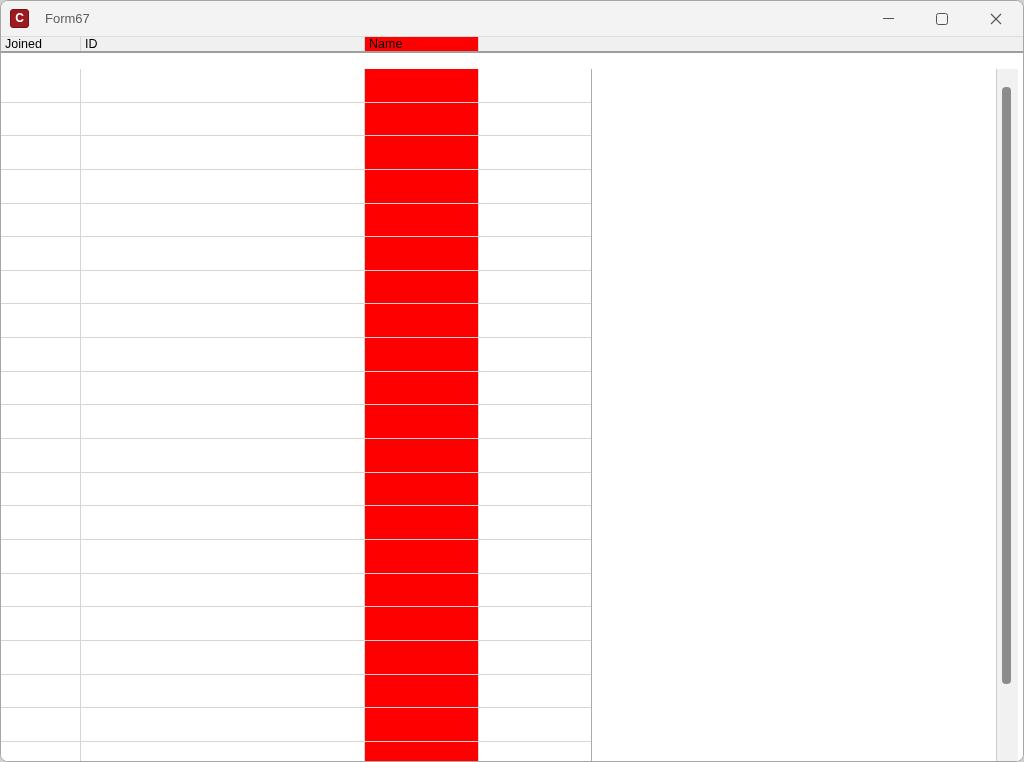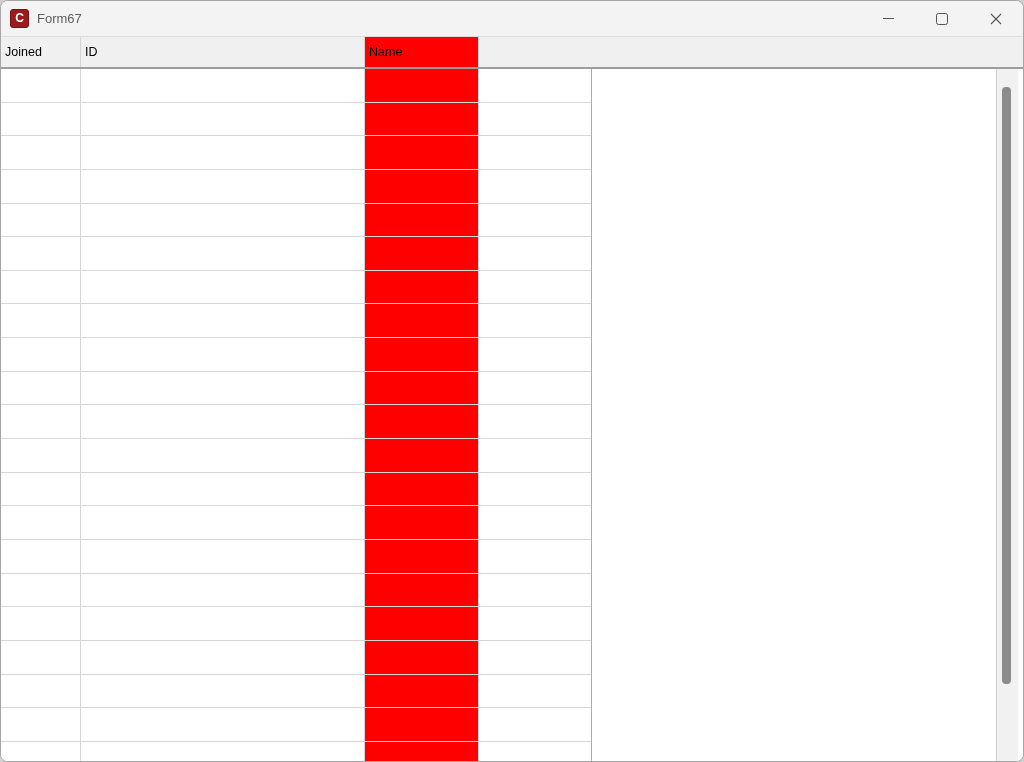--- a/index.html
+++ b/index.html
@@ -10,29 +10,29 @@
   
   .titlebar{
     position:absolute;top:0;left:0;right:0;height:35px;background:#F3F3F3;
     display:flex;align-items:center;
   }
   .app-icon{
     width:17px;height:17px;margin-left:9px;flex:0 0 auto;
     background:#9B1B1F;border:1px solid #771114;border-radius:3px;
     color:#ffffff;font-weight:bold;font-size:12px;line-height:17px;text-align:center;
   }
-  .win-title{margin-left:8px;font-size:13px;color:#5E5E5E;white-space:nowrap;}
+  .win-title{margin-left:16px;font-size:13px;color:#5E5E5E;white-space:nowrap;}
   .tb-controls{position:absolute;right:0;top:0;height:35px;display:flex;}
   .tb-btn{width:54px;height:35px;display:flex;align-items:center;justify-content:center;cursor:default;}
   .glyph-min{width:11px;height:1px;background:#545454;}
   .glyph-max{width:10px;height:10px;border:1px solid #545454;border-radius:2.5px;background:transparent;}
   
   .grid{position:absolute;top:35px;left:0;right:0;bottom:0;background:#ffffff;}
   .grid-header{
-    position:absolute;top:0;left:0;right:0;height:33px;box-sizing:border-box;
+    position:absolute;top:0;left:0;right:0;height:17px;box-sizing:border-box;
     background:#F0F0F0;border-top:1px solid #DCDCDC;border-bottom:2px solid #9E9E9E;
   }
   .hc{
     position:absolute;top:0;bottom:0;box-sizing:border-box;
     border-right:1px solid #D4D4D4;display:flex;align-items:center;
     padding-left:4px;font-size:12.5px;color:#000000;overflow:hidden;white-space:nowrap;
   }
   .c0{left:0;width:80px;}
   .c1{left:80px;width:284px;}
   .c2{left:364px;width:114px;}

